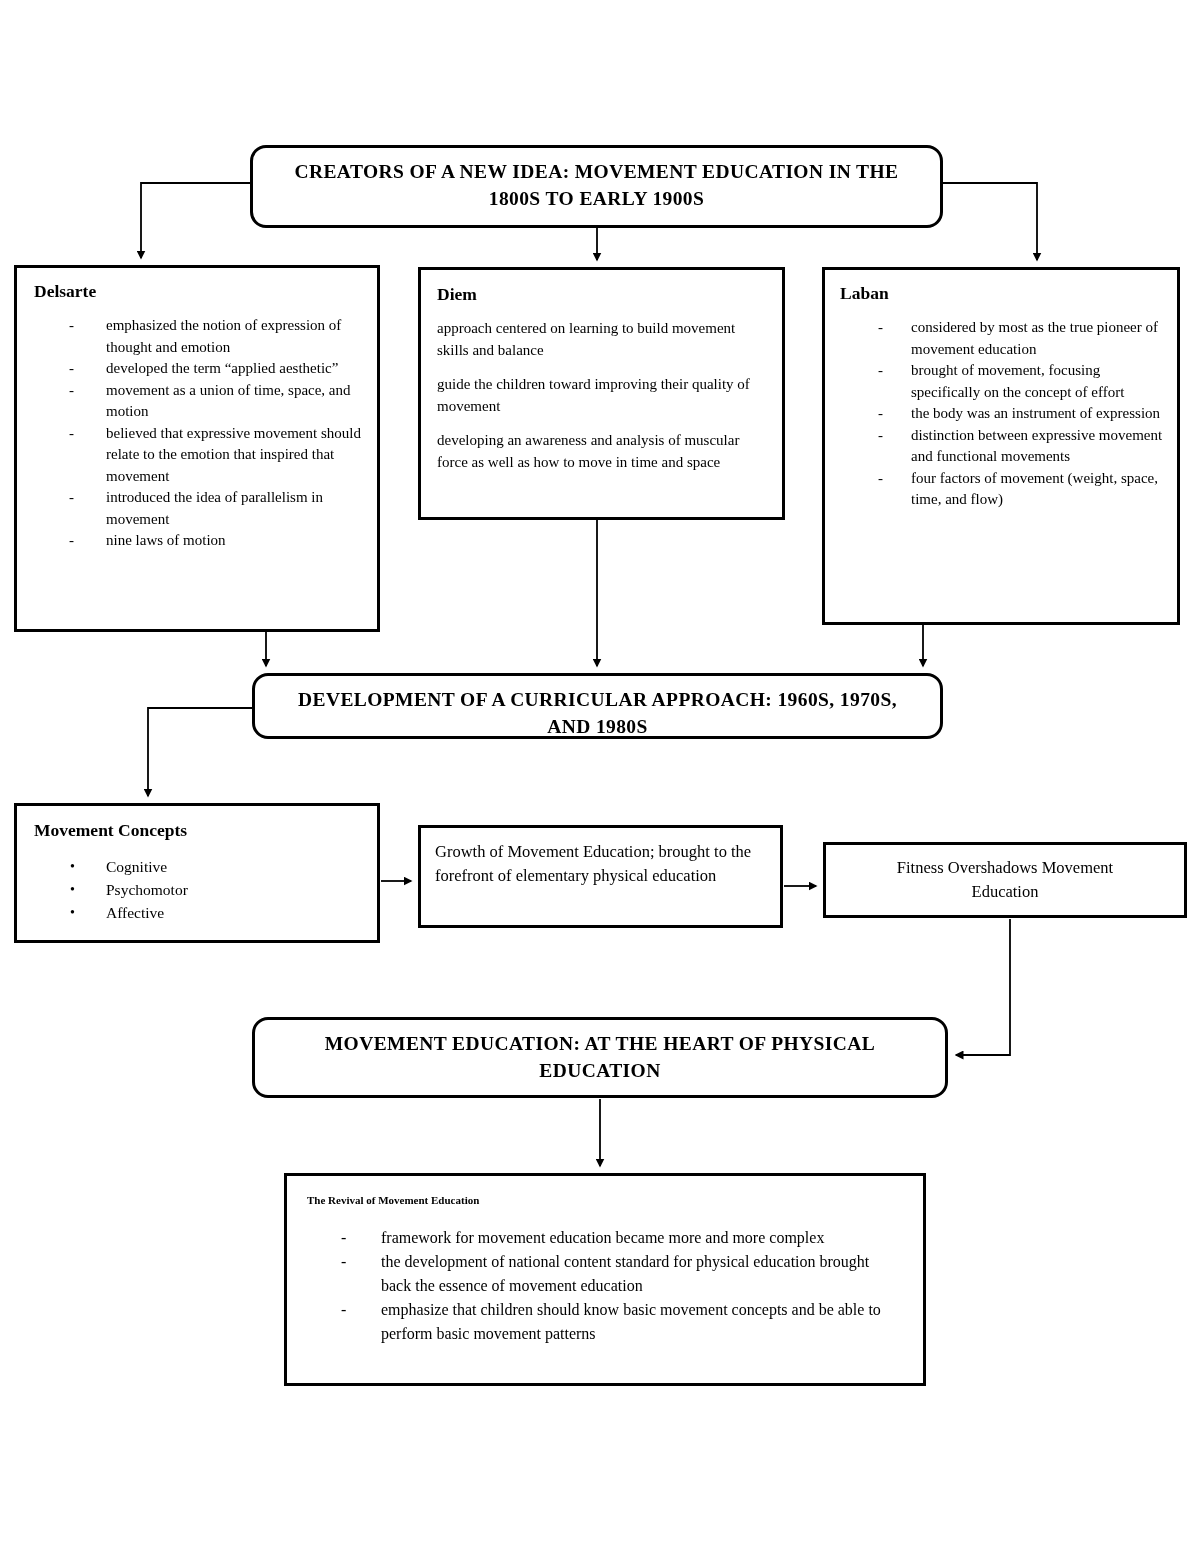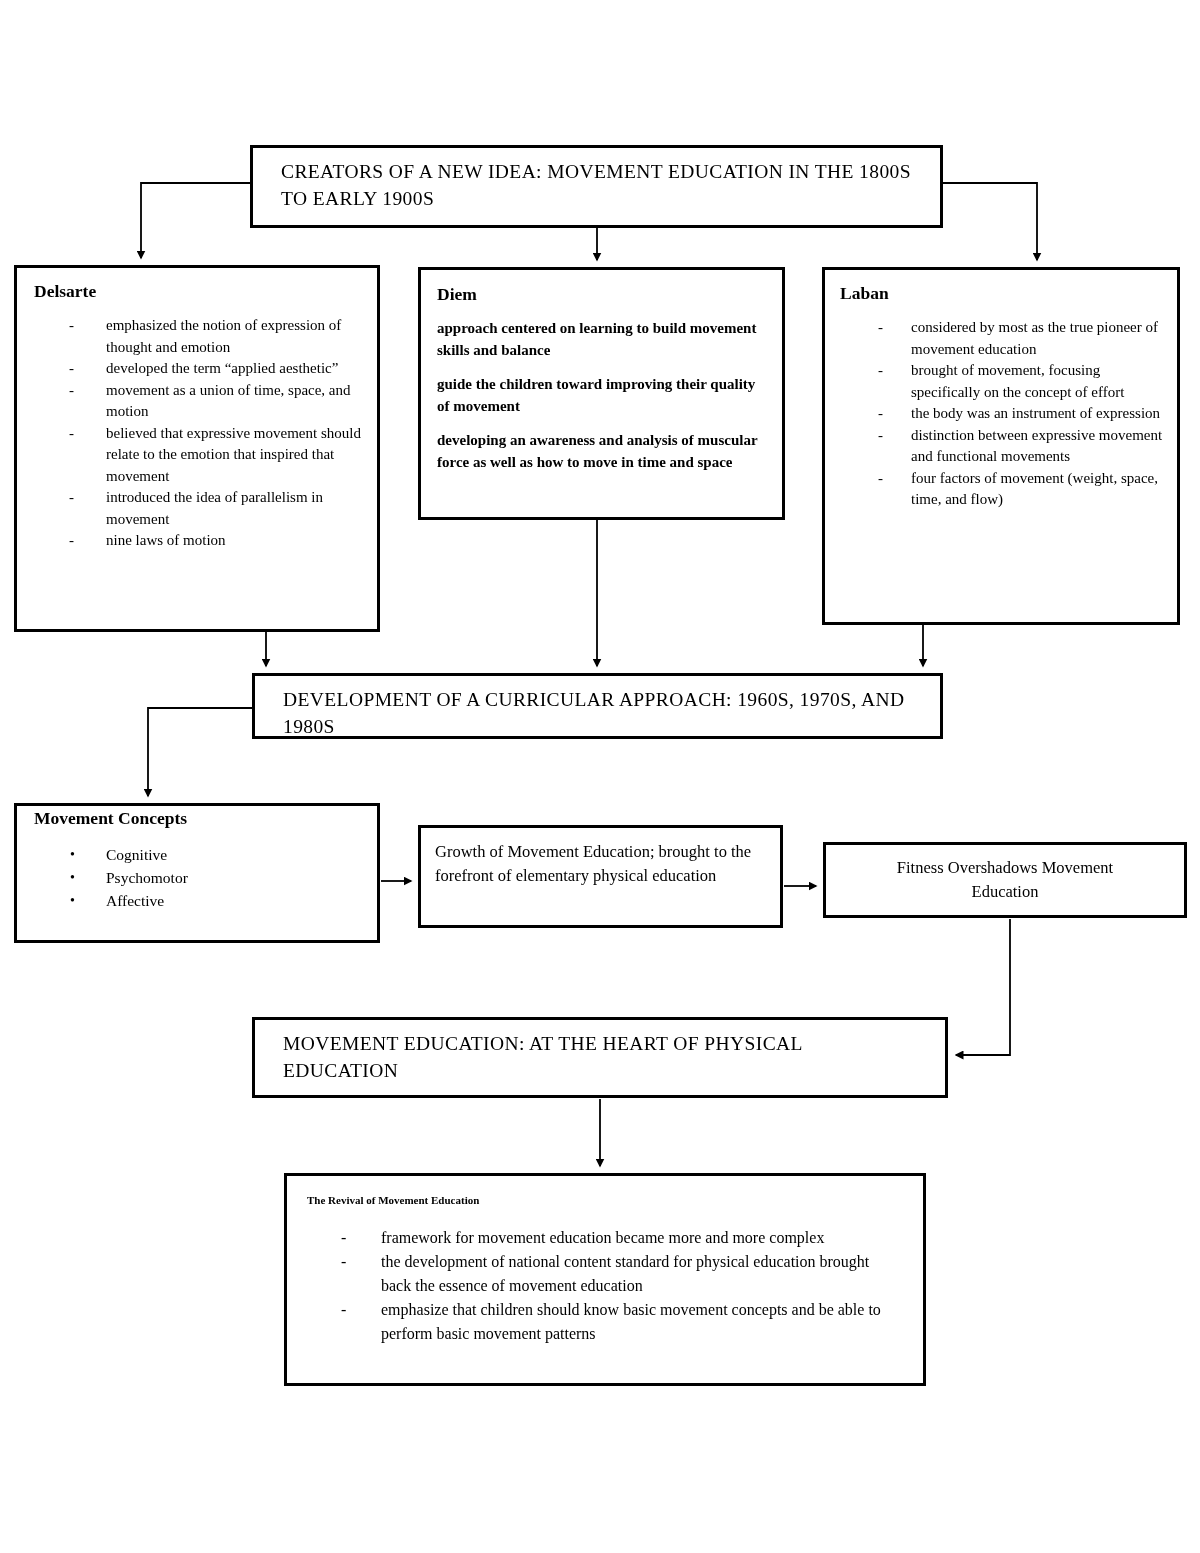--- a/index.html
+++ b/index.html
@@ -5,49 +5,49 @@
   * { margin:0; padding:0; box-sizing:border-box; }
   html,body { background:#ffffff; }
   body { font-family:"Liberation Serif", serif; color:#000; }
   .canvas { position:relative; width:1200px; height:1553px; background:#fff; overflow:hidden; }
   .connectors { position:absolute; left:0; top:0; width:1200px; height:1553px; pointer-events:none; }
   .connectors polyline, .connectors line { fill:none; stroke:#000; stroke-width:1.8; }
 
   .box { position:absolute; border:3px solid #000; background:#fff; }
 
   
-  .header-box { font-weight:normal; font-size:19.5px; line-height:27px;
-                letter-spacing:0.4px; padding:10px 28px 0; }
+  .header-box { text-align:center; font-weight:bold; font-size:19.5px; line-height:27px;
+                letter-spacing:0.4px; padding:10px 28px 0;border-radius:16px; }
 
   
   #box-creators    { left:250px; top:145px;  width:693px; height:83px; }
   #box-development { left:252px; top:673px;  width:691px; height:66px; }
   #box-heart       { left:252px; top:1017px; width:696px; height:81px; }
 
   #box-delsarte { left:14px;  top:265px; width:366px; height:367px; padding:12px 14px 10px 17px; }
   #box-diem     { left:418px; top:267px; width:367px; height:253px; padding:13px 20px 12px 16px; }
   #box-laban    { left:822px; top:267px; width:358px; height:358px; padding:12px 12px 12px 15px; }
-  #box-concepts { left:14px;  top:803px; width:366px; height:140px; padding:1px 14px 12px 17px; }
+  #box-concepts { left:14px;  top:803px; width:366px; height:140px; padding:13px 14px 12px 17px; }
   #box-growth   { left:418px; top:825px; width:365px; height:103px; padding:12px 14px; }
   #box-fitness  { left:823px; top:842px; width:364px; height:76px; display:flex; align-items:center;
                   justify-content:center; text-align:center; padding:4px 46px; }
   #box-revival  { left:284px; top:1173px; width:642px; height:213px; padding:13px 20px; }
 
   .box-title { font-weight:bold; font-size:17.5px; line-height:22px; }
 
   .dash-list { list-style:none; margin-top:13px; }
   .dash-list li { display:flex; margin:0; }
   .dash-list .marker { flex:none; }
 
   #box-delsarte .dash-list li { padding-left:35px; font-size:15px; line-height:21.5px; }
   #box-delsarte .marker { width:37px; }
   #box-laban .dash-list li { padding-left:38px; font-size:15px; line-height:21.5px; }
   #box-laban .marker { width:33px; }
 
-  #box-diem .para { font-size:15px; line-height:21.5px; margin-top:13px;font-weight:bold; }
+  #box-diem .para { font-size:15px; line-height:21.5px; margin-top:13px; }
 
   .bullet-list { list-style:none; margin-top:14px; }
   .bullet-list li { display:flex; padding-left:36px; font-size:15.5px; line-height:23px; }
   .bullet-list .marker { width:36px; flex:none; font-size:14px; }
 
   #box-growth .growth-text { font-size:16.5px; line-height:24px; }
   #box-fitness .fitness-text { font-size:16.5px; line-height:24px; }
 
   #box-revival .revival-title { text-align:left; font-weight:bold; font-size:11px; line-height:22px; }
   #box-revival .dash-list { margin-top:15px; }

